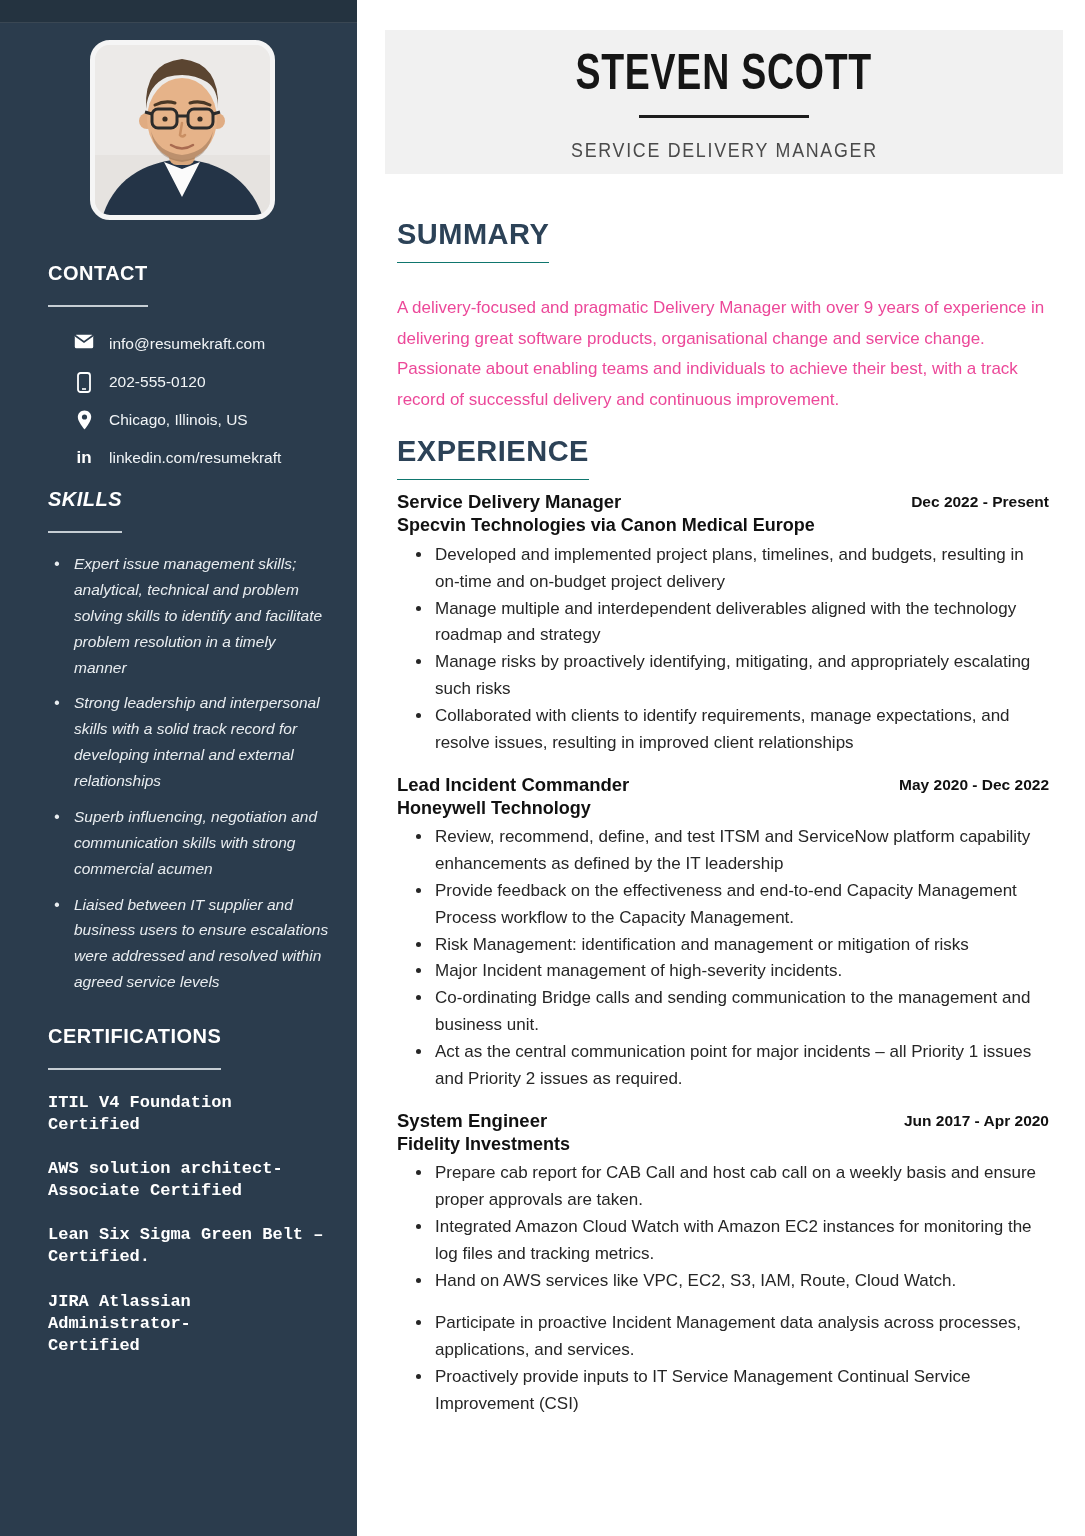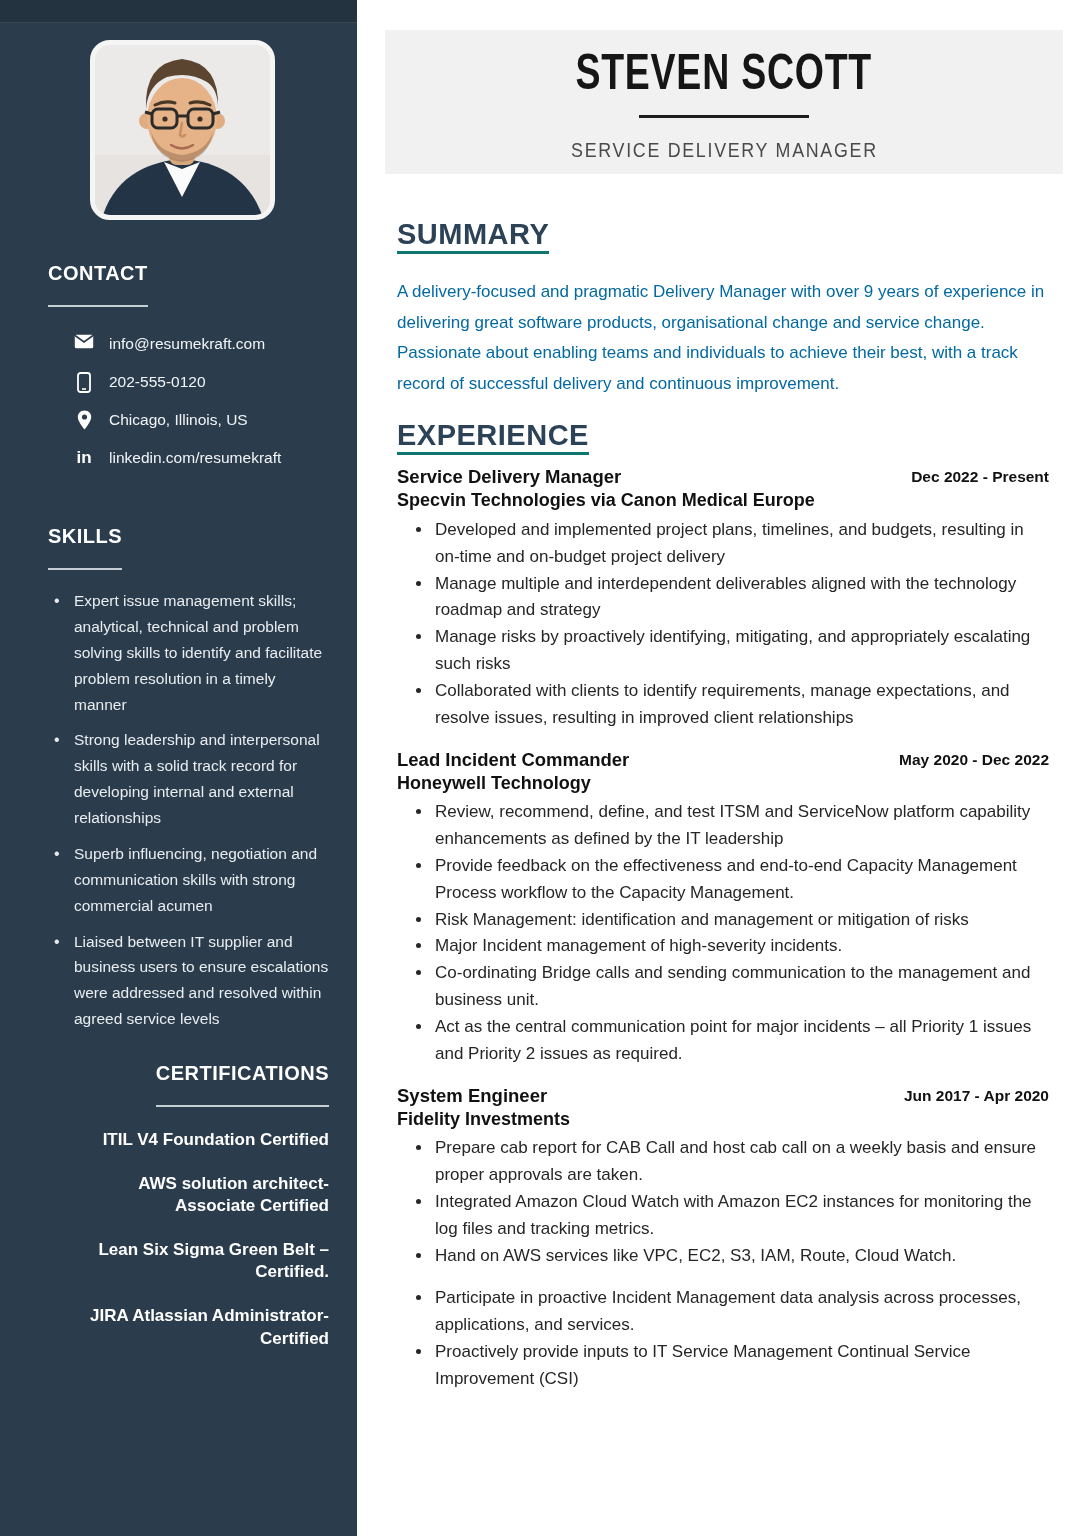--- a/index.html
+++ b/index.html
@@ -15,39 +15,39 @@
 
   .side-section { margin-top:42px; }
   .side-h2 { display:inline-block; font-size:20px; font-weight:bold; letter-spacing:0.5px; color:#ffffff; padding-bottom:20px; border-bottom:2px solid #c6ced4; }
 
   .contact-list { margin-top:24px;margin-left:26px; }
   .contact-row { display:flex; align-items:center; gap:15px; margin-bottom:12px; font-size:15.5px; color:#f2f5f7; min-height:26px; }
   .cicon { width:20px; height:20px; flex:0 0 20px; display:flex; align-items:flex-start; justify-content:center; }
   .cicon svg { display:block; }
   .in-glyph { font-weight:800; font-size:17px; color:#ffffff; letter-spacing:0; font-family:"Liberation Sans", sans-serif; }
 
-  .skills-sec { margin-top:54px; }
+  .skills-sec { margin-top:17px;font-style:italic; }
   .skills-list { margin-top:18px; list-style:none; }
   .skills-list li { position:relative; padding-left:26px; font-size:15.5px; line-height:1.67; color:#e9edf0; margin-bottom:10px; }
   .skills-list li::before { content:"•"; position:absolute; left:6px; top:0; color:#e9edf0; font-size:16px; }
 
-  .cert-sec { margin-top:30px;text-align:right; }
-  .cert-list { margin-top:22px; }
+  .cert-sec { margin-top:30px; }
+  .cert-list { margin-top:22px;font-family:Liberation Mono, monospace; }
   .cert-item { font-size:17px; font-weight:bold; line-height:1.3; color:#ffffff; margin-bottom:22px; white-space:pre-line; }
 
   
   .main { flex:1 1 auto; padding:30px 22px 0 28px; background:#ffffff; }
   .header-box { height:144px; background:#f1f1f1; display:flex; flex-direction:column; align-items:center; justify-content:center; margin-bottom:44px; }
   .name { font-size:50px; font-weight:bold; color:#161616; letter-spacing:1px; transform:scaleX(0.75); transform-origin:center; white-space:nowrap; }
   .name-divider { width:170px; height:3px; background:#1c1c1c; margin:14px 0 20px 0; }
   .role { font-size:21px; color:#4a4a4a; letter-spacing:2px; transform:scaleX(0.85); transform-origin:center; white-space:nowrap; }
 
   .content { padding:0 14px 0 12px; }
-  .main-h2 { display:inline-block; font-size:29px; font-weight:bold; color:#2c4257; letter-spacing:0.5px; border-bottom:3px solid #0f766e; }
-  .summary-text { margin-top:23px; font-size:17px; line-height:1.8; color:#0369a1; max-width:660px; }
+  .main-h2 { display:inline-block; font-size:29px; font-weight:bold; color:#2c4257; letter-spacing:0.5px; padding-bottom:11px; border-bottom:1px solid #0f766e; }
+  .summary-text { margin-top:30px; font-size:17px; line-height:1.8; color:#ec4899; max-width:660px; }
 
   .exp-sec { margin-top:20px; }
   .jobs { margin-top:10px; }
   .job { margin-bottom:16px; }
   .job-head { display:flex; justify-content:space-between; align-items:flex-start; }
   .job-title { font-size:18.5px; font-weight:bold; color:#111; line-height:1.3; }
   .job-company { font-size:18px; font-weight:bold; color:#111; line-height:1.3; }
   .job-dates { font-size:15.5px; font-weight:bold; color:#111; white-space:nowrap; padding-top:3px; }
   .job-bullets { margin:4px 0 0 0; padding-left:36px; list-style:disc; }
   .job-bullets li { font-size:17px; line-height:1.58; color:#262626; padding-left:2px; }

